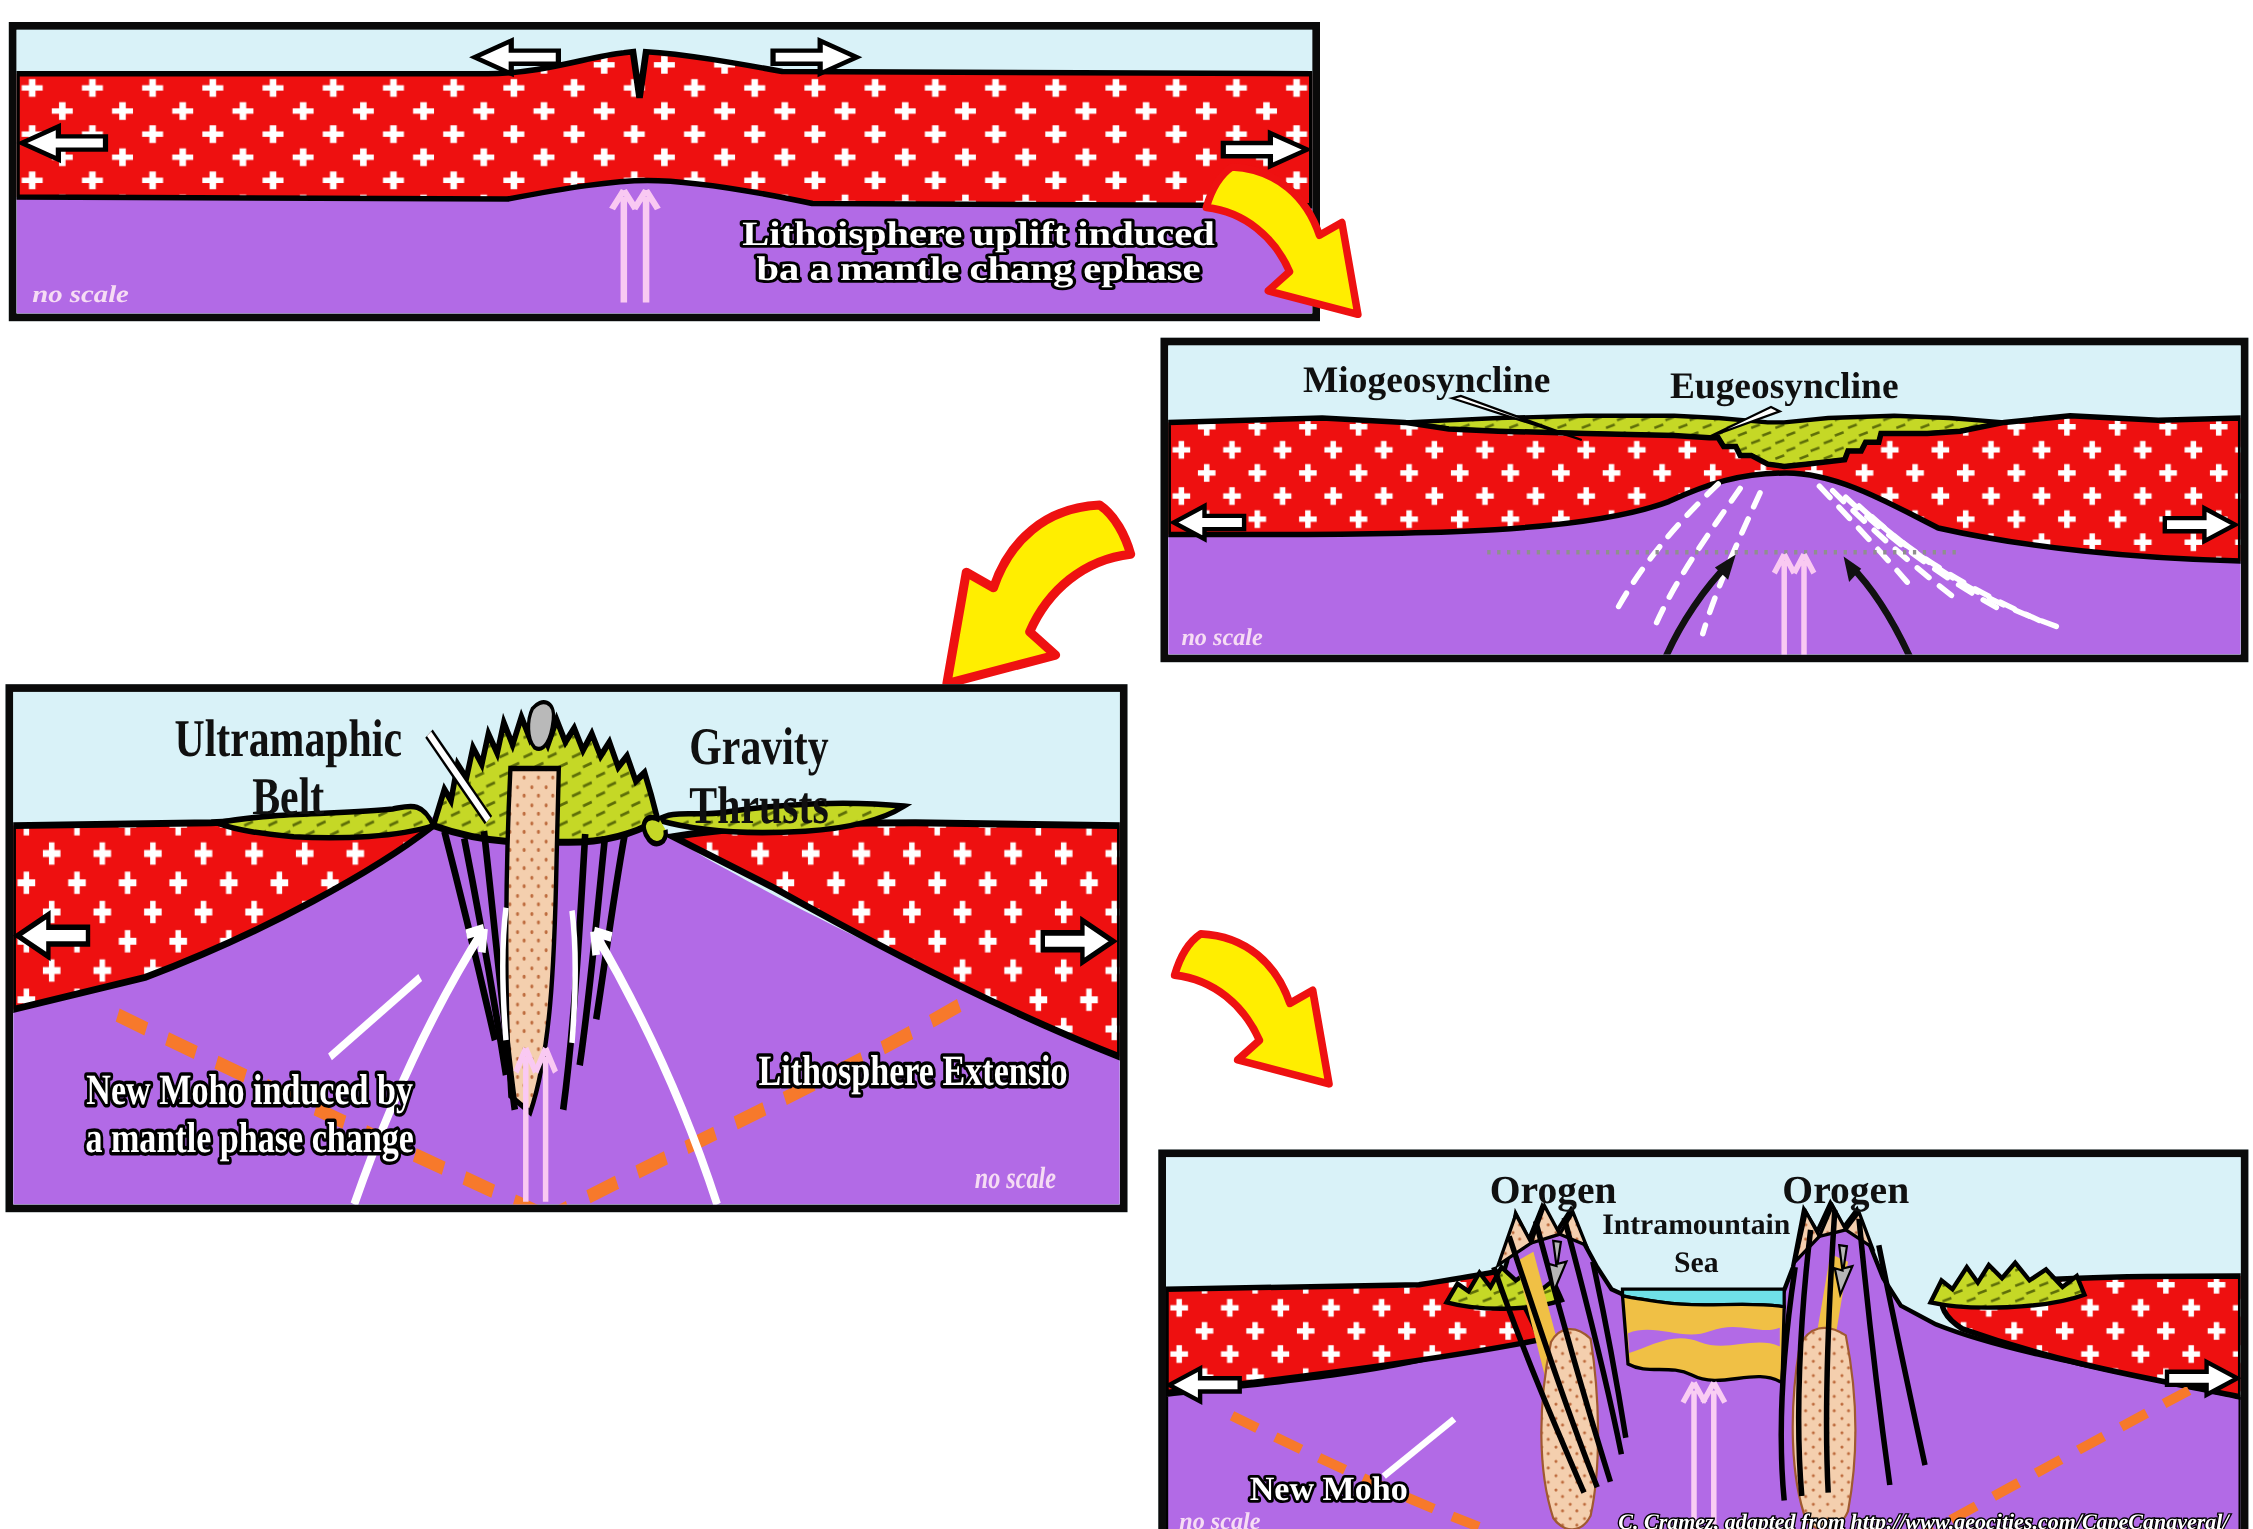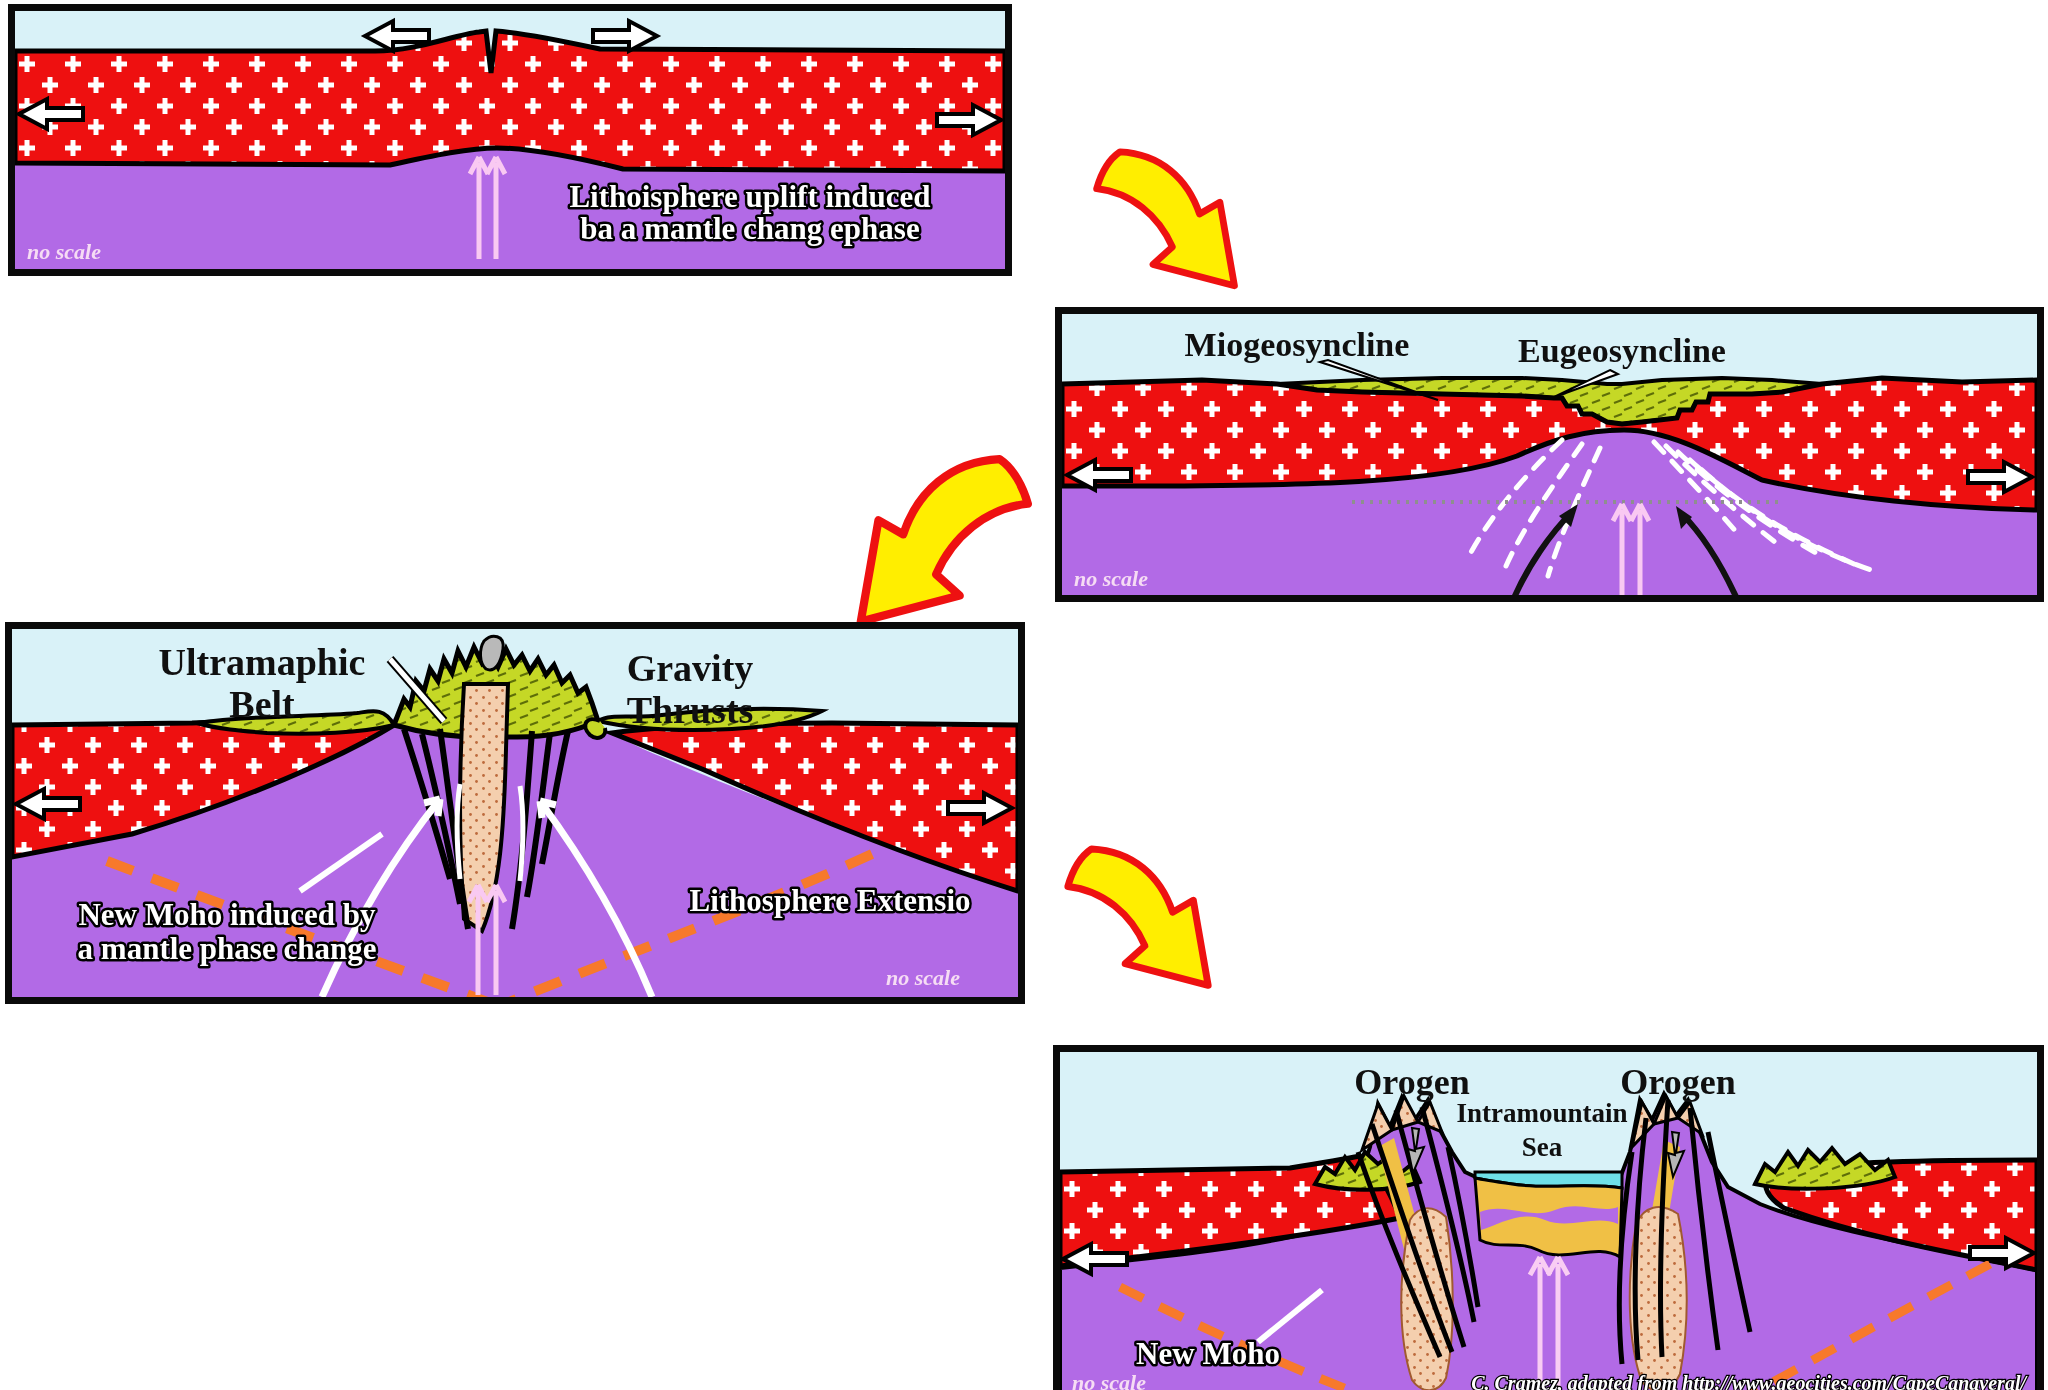--- a/index.html
+++ b/index.html
@@ -33,21 +33,21 @@
         <rect width="13" height="13" fill="#f4cfae"></rect>
         <circle cx="3.5" cy="3.5" r="1.4" fill="#bd6a3c"></circle>
         <circle cx="9.5" cy="9.5" r="1.4" fill="#bd6a3c"></circle>
       </pattern>
       <path id="blockArrowL" d="M64,9 H28 V0 L0,15 L28,30 V21 H64 Z"></path>
       <path id="blockArrowR" d="M0,9 H36 V0 L64,15 L36,30 V21 H0 Z"></path>
       <path id="swoosh" d="M36,6 C78,8 106,34 118,70 L139,58 L154,144 L70,122 L90,104 C76,72 48,48 12,44 C16,30 24,14 36,6 Z"></path>
     </defs>
   </svg>
 
-  <div class="panel" style="left:8px;top:4px;width:1004px;height:272px;">
+  <div class="panel" style="left:8px;top:20px;width:1192px;height:272px;">
     <svg viewBox="0 0 990 258" preserveAspectRatio="none">
       <rect x="0" y="0" width="990" height="258" fill="#d9f2f8"></rect>
       <path fill="#b26ae6" d="M0,152 L375,154 C420,144 455,137 482,137 C512,137 560,146 608,158 L990,160 L990,258 L0,258 Z"></path>
       <path fill="url(#plusPat)" stroke="#000" stroke-width="5" d="M0,40 L360,40 C402,40 438,24 464,21 L471,20 L476,62 L481,20 C510,22 548,30 585,38 L990,40 L990,160 L608,158 C560,146 512,137 482,137 C455,137 420,144 375,154 L0,152 Z"></path>
       <use href="#blockArrowL" x="350" y="10" fill="#fff" stroke="#000" stroke-width="4"></use>
       <use href="#blockArrowR" x="578" y="10" fill="#fff" stroke="#000" stroke-width="4"></use>
       <use href="#blockArrowL" x="4" y="88" fill="#fff" stroke="#000" stroke-width="4"></use>
       <use href="#blockArrowR" x="922" y="94" fill="#fff" stroke="#000" stroke-width="4"></use>
       <g stroke="#f9c9f2" fill="none">
         <path d="M464,248 V152 M464,146 l-9,17 M464,146 l9,17" stroke-width="5"></path>
@@ -115,21 +115,21 @@
       <polygon points="258,48 266,46 376,86" fill="#fff" stroke="#000" stroke-width="2"></polygon>
       <polygon points="548,56 556,60 490,84" fill="#fff" stroke="#000" stroke-width="2"></polygon>
       <use href="#blockArrowL" x="5" y="146" fill="#fff" stroke="#000" stroke-width="4"></use>
       <use href="#blockArrowR" x="906" y="148" fill="#fff" stroke="#000" stroke-width="4"></use>
       <text class="lbl" x="235" y="42" font-size="34" text-anchor="middle">Miogeosyncline</text>
       <text class="lbl" x="560" y="48" font-size="34" text-anchor="middle">Eugeosyncline</text>
       <text class="noscale" x="12" y="272" font-size="22">no scale</text>
     </svg>
   </div>
 
-  <div class="panel" style="left:5px;top:622px;width:1020px;height:382px;">
+  <div class="panel" style="left:5px;top:622px;width:1020px;height:480px;">
     <svg viewBox="0 0 1006 368" preserveAspectRatio="none">
       <rect width="1006" height="368" fill="#d9f2f8"></rect>
       <path fill="#b26ae6" d="M0,230 C120,207 230,173 330,122 C370,100 410,70 440,45 L455,40 L500,40 L520,50 C560,80 600,108 650,128 C740,168 870,215 1006,264 L1006,368 L0,368 Z"></path>
       <path fill="url(#plusPat)" stroke="#000" stroke-width="5" d="M0,96 L180,94 C260,90 330,92 382,96 C330,128 230,172 120,205 L0,228 Z"></path>
       <path fill="url(#plusPat)" stroke="#000" stroke-width="5" d="M600,104 C660,96 740,94 820,94 L1006,96 L1006,262 C890,226 780,180 690,140 C650,124 620,112 600,104 Z"></path>
       <path fill="url(#sedPat)" stroke="#000" stroke-width="4" d="M185,94 C240,86 300,88 345,84 C360,82 372,78 382,96 C350,104 300,106 255,104 C230,102 205,100 185,94 Z"></path>
       <path fill="url(#sedPat)" stroke="#000" stroke-width="4" d="M586,92 C600,84 620,90 650,86 C700,80 760,78 810,82 C790,92 760,98 720,100 C680,102 630,102 586,92 Z"></path>
       <path fill="url(#sedPat)" stroke="#000" stroke-width="5" d="M382,96 L392,70 L398,78 L404,52 L412,62 L418,40 L426,52 L432,30 L440,44 L446,22 L454,38 L462,18 L470,34
            L478,24 L486,38 L494,20 L502,36 L510,26 L518,42 L526,30 L534,46 L542,36 L550,54 L558,46 L566,64 L574,58
            L580,74 L586,92 C560,104 530,108 505,108 L470,108 C440,108 410,104 382,96 Z"></path>

